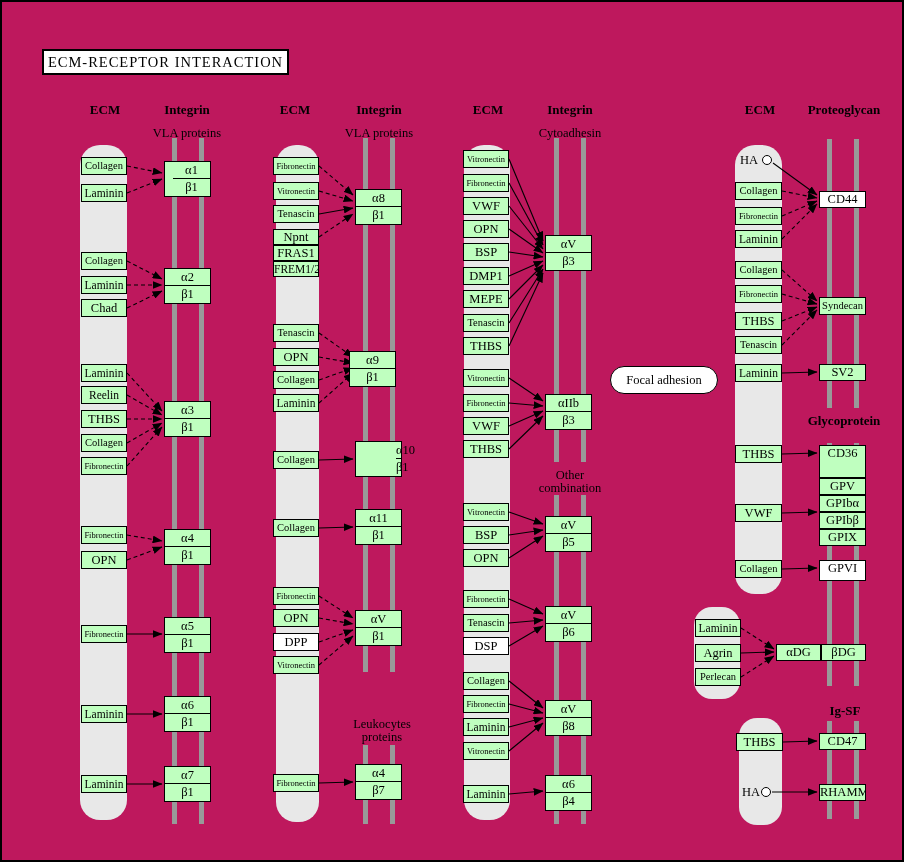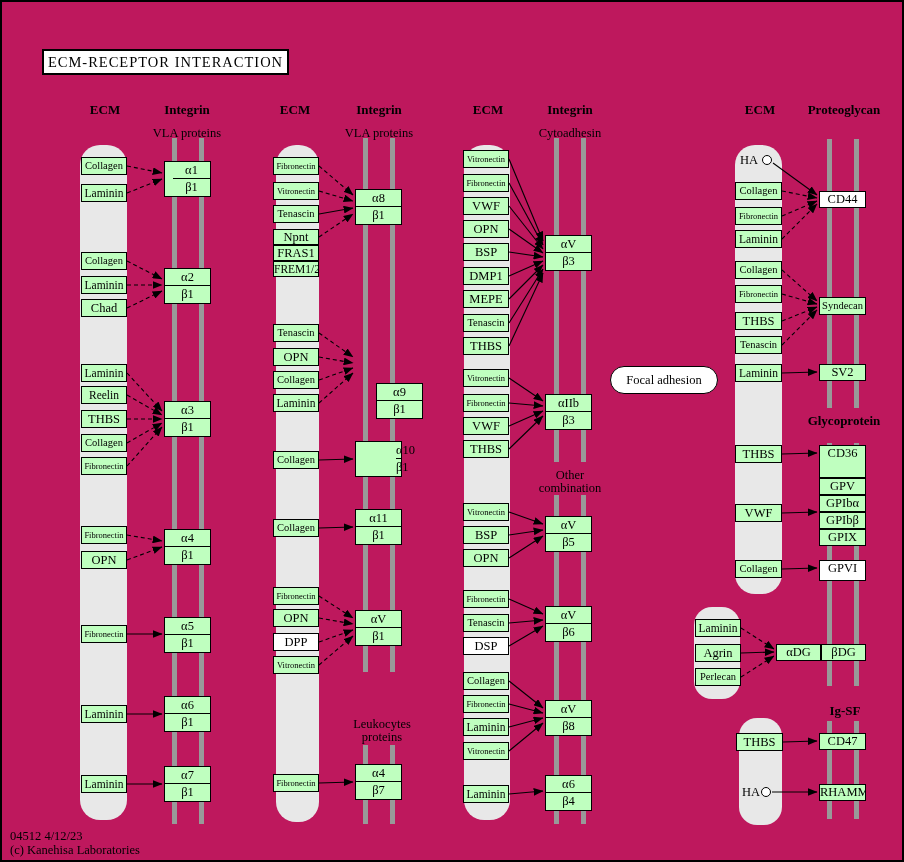--- a/index.html
+++ b/index.html
@@ -104,24 +104,20 @@
       <line x1="780" y1="511" x2="815" y2="510" marker-end="url(#ah)"></line>
       <line x1="780" y1="567" x2="815" y2="566" marker-end="url(#ah)"></line>
       <line x1="739" y1="626" x2="772" y2="647" marker-end="url(#ah)" stroke-dasharray="4 3"></line>
       <line x1="739" y1="651" x2="772" y2="650" marker-end="url(#ah)"></line>
       <line x1="739" y1="675" x2="772" y2="654" marker-end="url(#ah)" stroke-dasharray="4 3"></line>
       <line x1="781" y1="740" x2="815" y2="739" marker-end="url(#ah)"></line>
       <line x1="770" y1="790" x2="815" y2="790" marker-end="url(#ah)"></line>
     </svg>
   <div id="title-box">ECM-RECEPTOR  INTERACTION</div>
   <div id="focal">Focal adhesion</div>
-  <div id="footer">
-    <div>04512 4/12/23</div>
-    <div>(c) Kanehisa Laboratories</div>
-  </div>
 <div class="band" style="left: 78px; top: 143px; width: 47px; height: 675px; border-radius: 20px; background: rgb(232, 232, 232);"></div>
     <div class="band" style="left: 274px; top: 143px; width: 43px; height: 677px; border-radius: 20px; background: rgb(232, 232, 232);"></div>
     <div class="band" style="left: 462px; top: 143px; width: 46px; height: 675px; border-radius: 20px; background: rgb(232, 232, 232);"></div>
     <div class="band" style="left: 733px; top: 143px; width: 47px; height: 449px; border-radius: 20px; background: rgb(232, 232, 232);"></div>
     <div class="band" style="left: 692px; top: 605px; width: 46px; height: 92px; border-radius: 18px; background: rgb(232, 232, 232);"></div>
     <div class="band" style="left: 737px; top: 716px; width: 43px; height: 107px; border-radius: 18px; background: rgb(232, 232, 232);"></div>
     <div class="mem" style="left: 170px; top: 136px; height: 686px; background: rgb(153, 153, 153);"></div>
     <div class="mem" style="left: 197px; top: 136px; height: 686px; background: rgb(153, 153, 153);"></div>
     <div class="mem" style="left: 361px; top: 136px; height: 534px; background: rgb(153, 153, 153);"></div>
     <div class="mem" style="left: 388px; top: 136px; height: 534px; background: rgb(153, 153, 153);"></div>
@@ -263,21 +259,21 @@
       <div class="cell">β1</div>
     </div>
     <div class="cpx" style="left: 162px; top: 764px;">
       <div class="cell">α7</div>
       <div class="cell">β1</div>
     </div>
     <div class="cpx" style="left: 353px; top: 187px;">
       <div class="cell">α8</div>
       <div class="cell">β1</div>
     </div>
-    <div class="cpx" style="left: 374px; top: 349px; margin-top: 32px;">
+    <div class="cpx" style="left: 347px; top: 349px;">
       <div class="cell">α9</div>
       <div class="cell">β1</div>
     </div>
     <div class="cpx" style="left: 353px; top: 439px; padding-left: 40px;">
       <div class="cell">α10</div>
       <div class="cell">β1</div>
     </div>
     <div class="cpx" style="left: 353px; top: 507px;">
       <div class="cell">α11</div>
       <div class="cell">β1</div>

